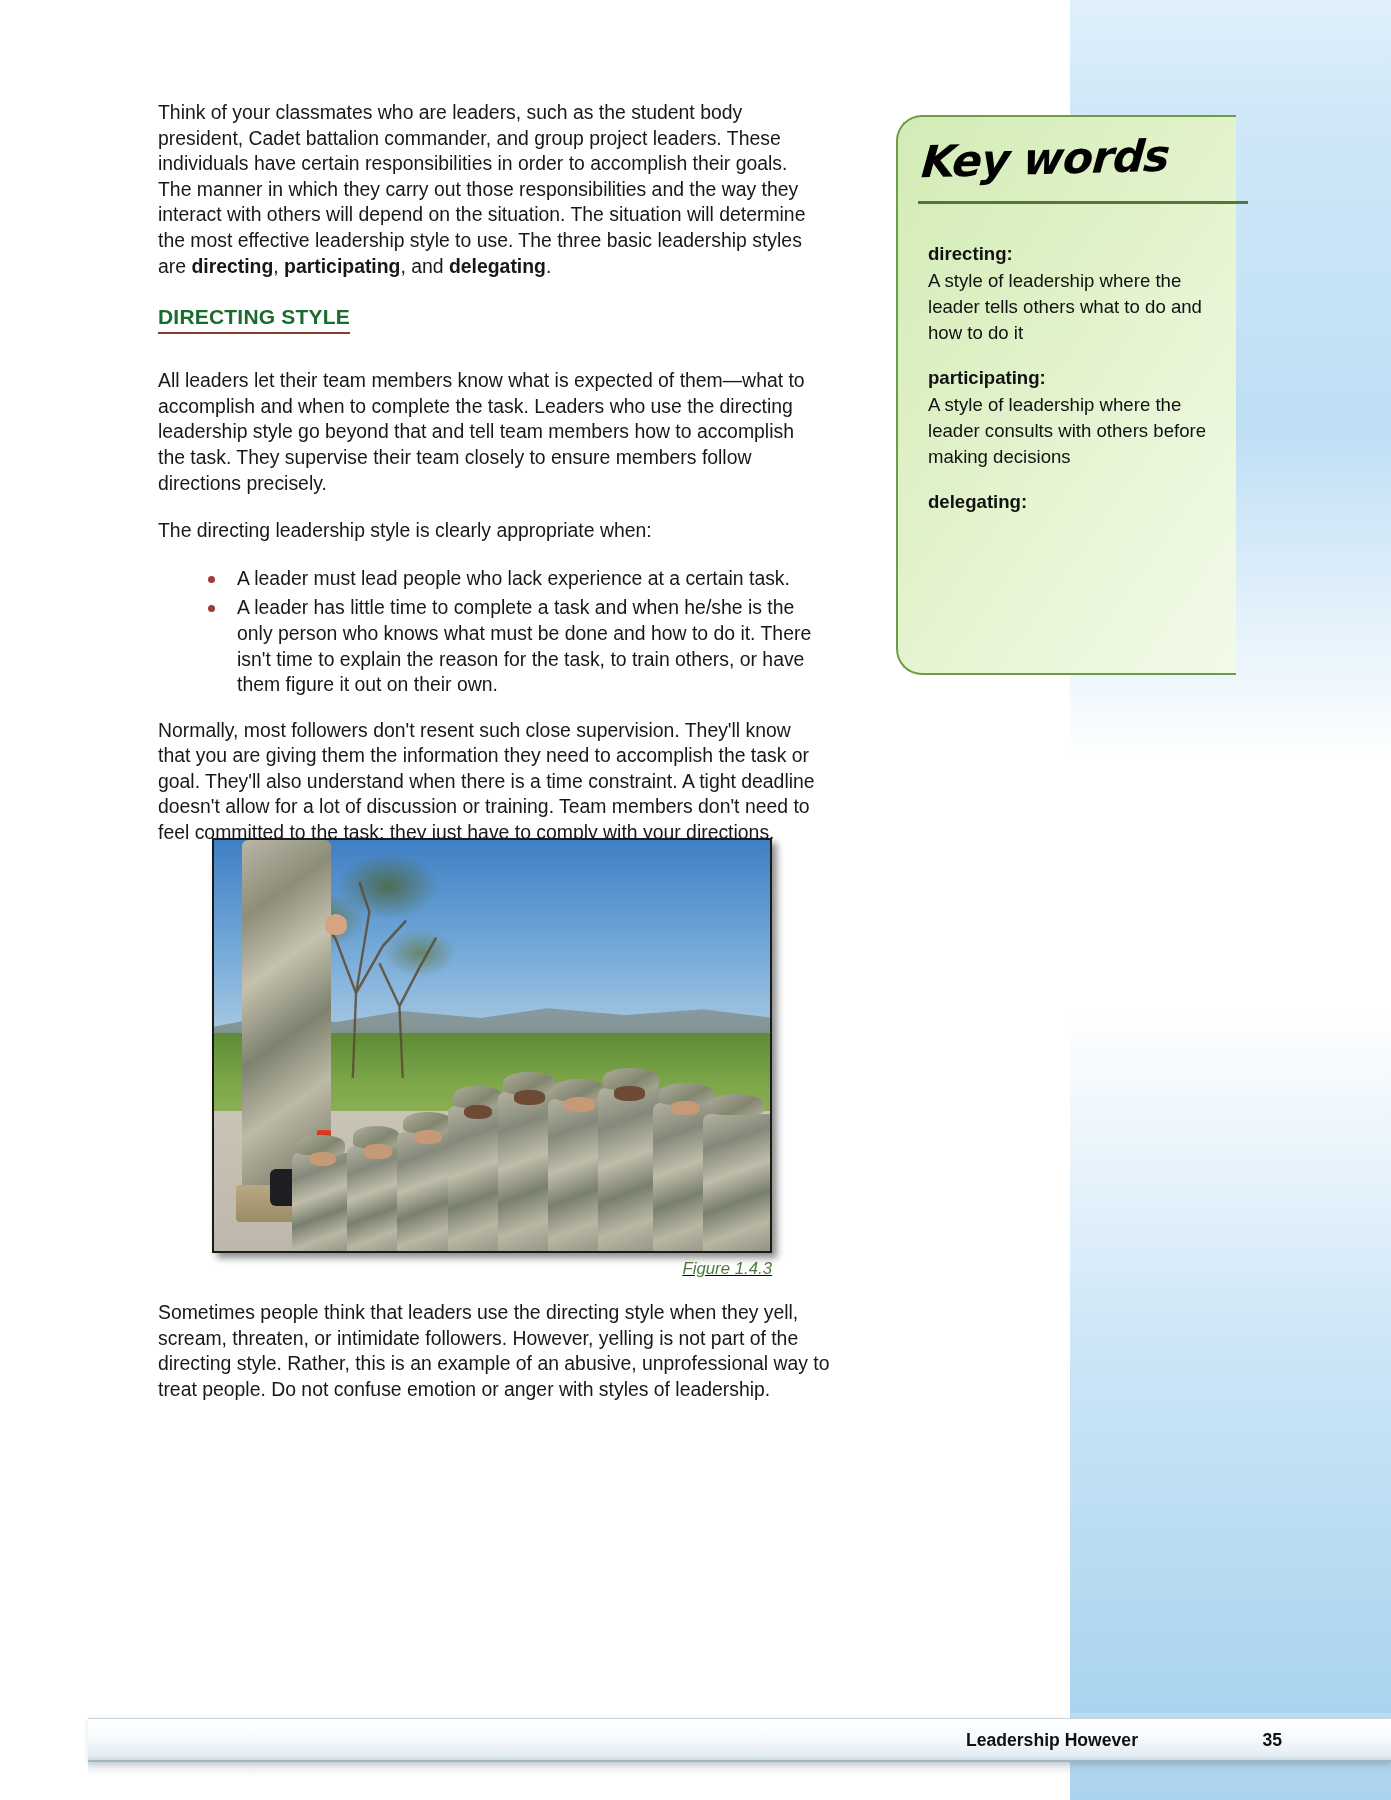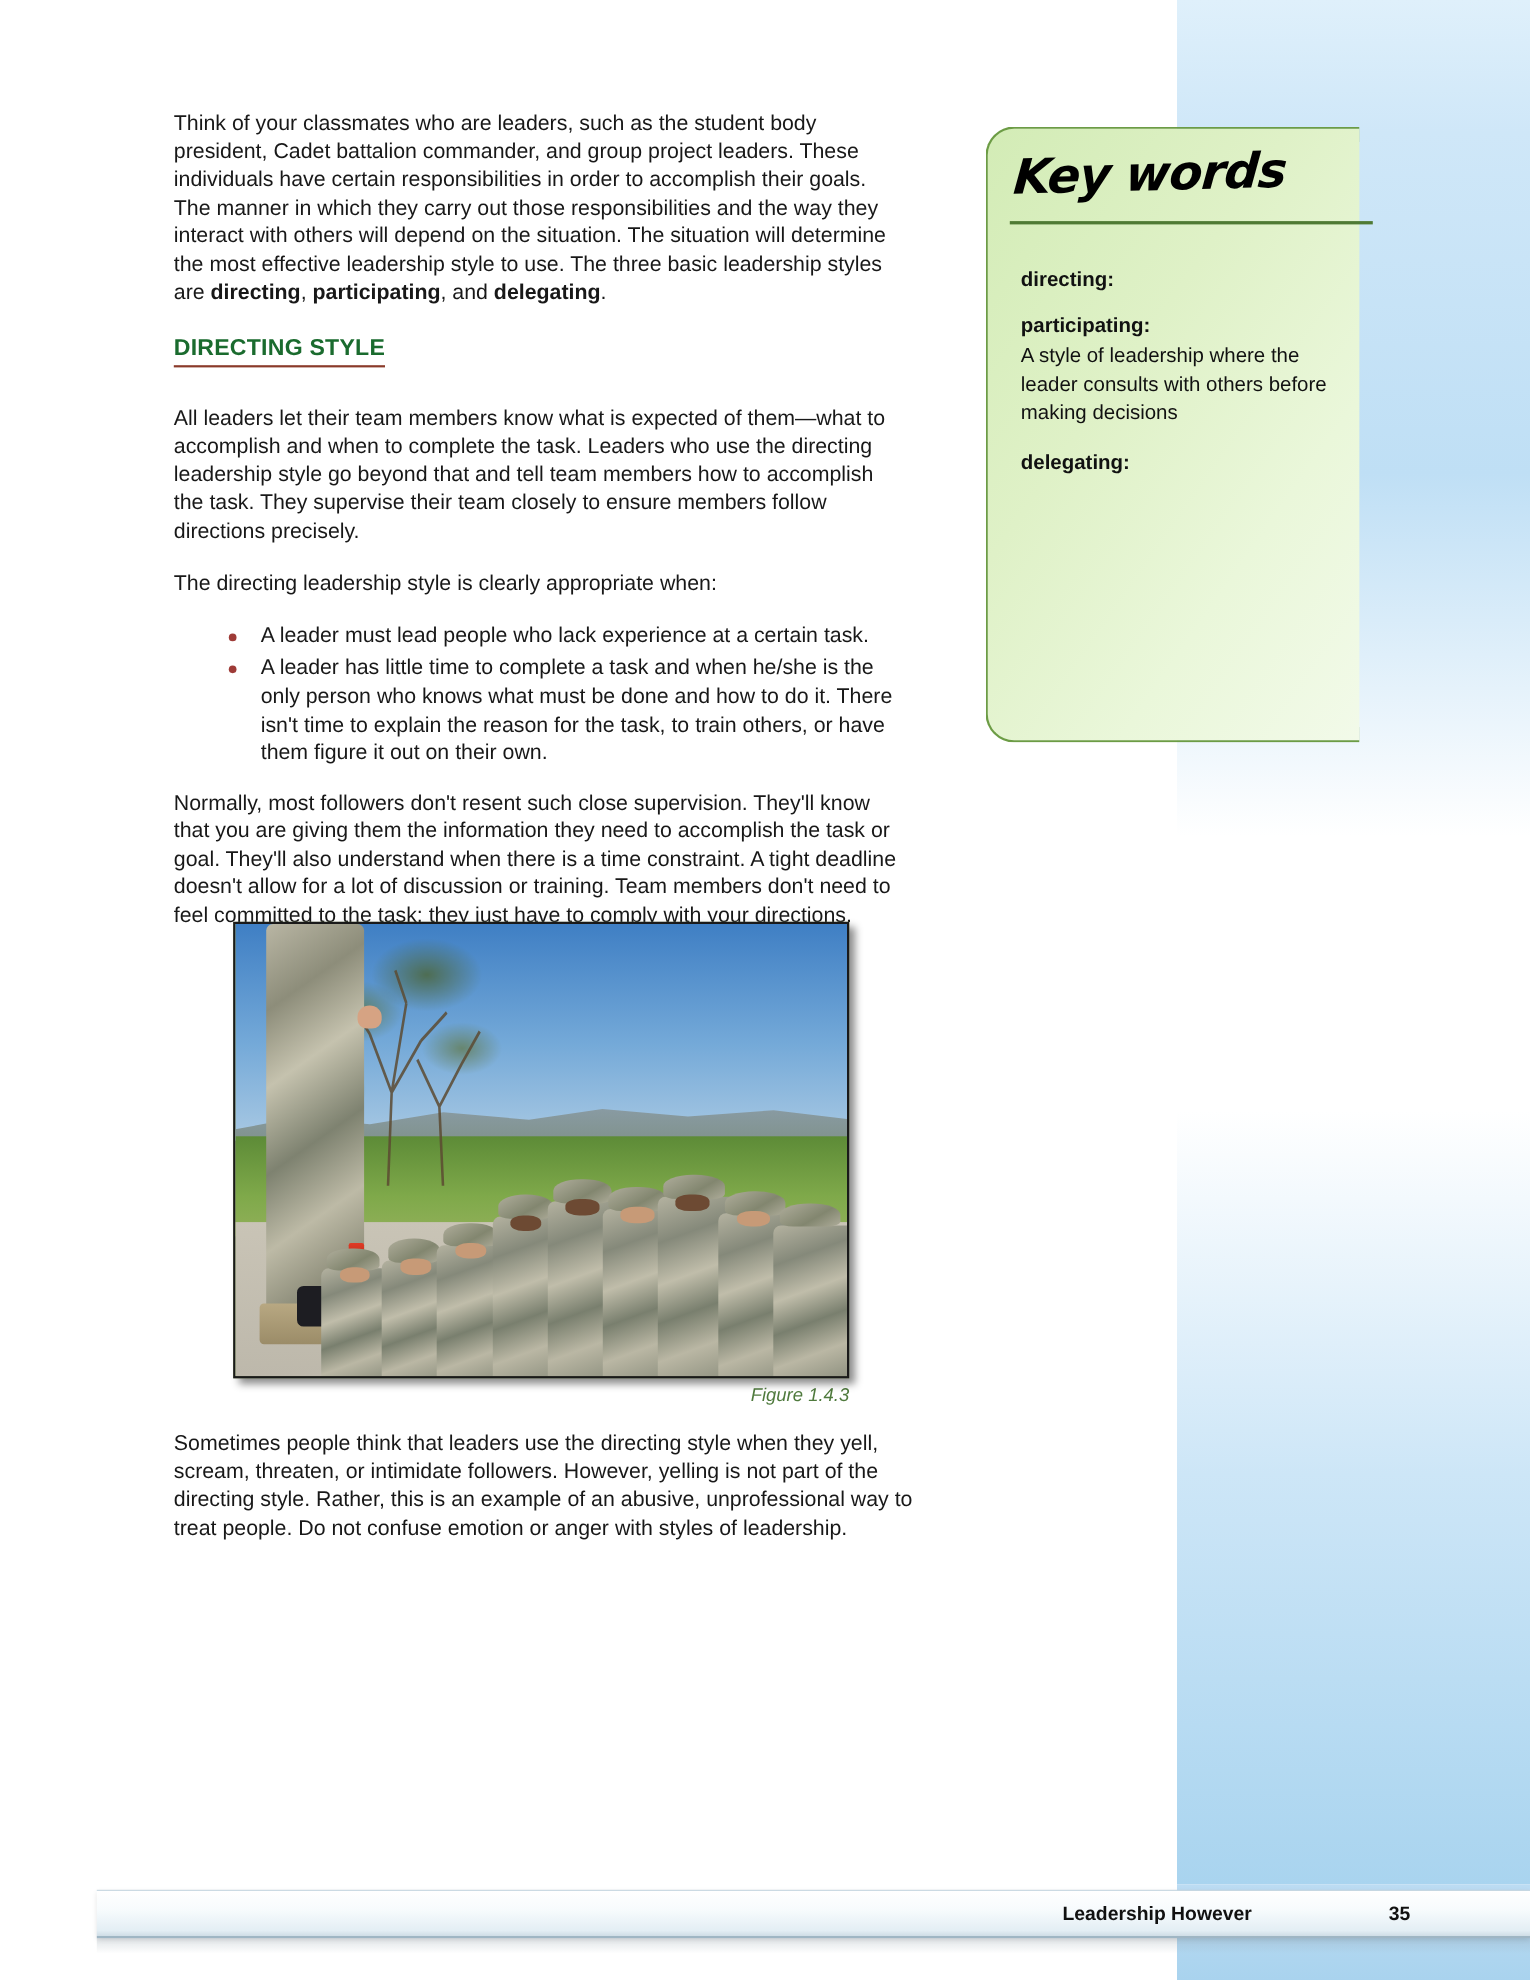--- a/index.html
+++ b/index.html
@@ -81,20 +81,21 @@
     width: 7px; height: 7px;
     border-radius: 50%;
     background: #9e3b37;
   }
 
   
   .figure-wrap {
     position: absolute;
     left: 212px; top: 838px;
     width: 560px;
+    text-decoration: underline;
   }
   .photo {
     position: relative;
     width: 560px; height: 415px;
     border: 2px solid #1a1a1a;
     box-shadow: 5px 5px 7px rgba(0,0,0,0.45);
     overflow: hidden;
     background: #9fb47c;
   }
   
@@ -367,20 +368,21 @@
 
   <div class="closing">
     <p class="body">Sometimes people think that leaders use the directing style when they yell, scream, threaten, or intimidate followers.  However, yelling is not part of the directing style.  Rather, this is an example of an abusive, unprofessional way to treat people.  Do not confuse emotion or anger with styles of leadership.</p>
   </div>
 
   <div class="keybox">
     <div class="keybox-title">Key words</div>
     <div class="keybox-rule"></div>
     <div class="keybox-body">
       <p class="kw-term">directing:</p>
+      <p class="kw-def">A style of leadership where the leader tells others what to do and how to do it</p>
       <p class="kw-term">participating:</p>
       <p class="kw-def">A style of leadership where the leader consults with others before making decisions</p>
       <p class="kw-term">delegating:</p>
     </div>
   </div>
 
   <div class="footer-shadow"></div>
   <div class="footer">
     <div class="footer-title">Leadership However</div>
     <div class="footer-page">35</div>

